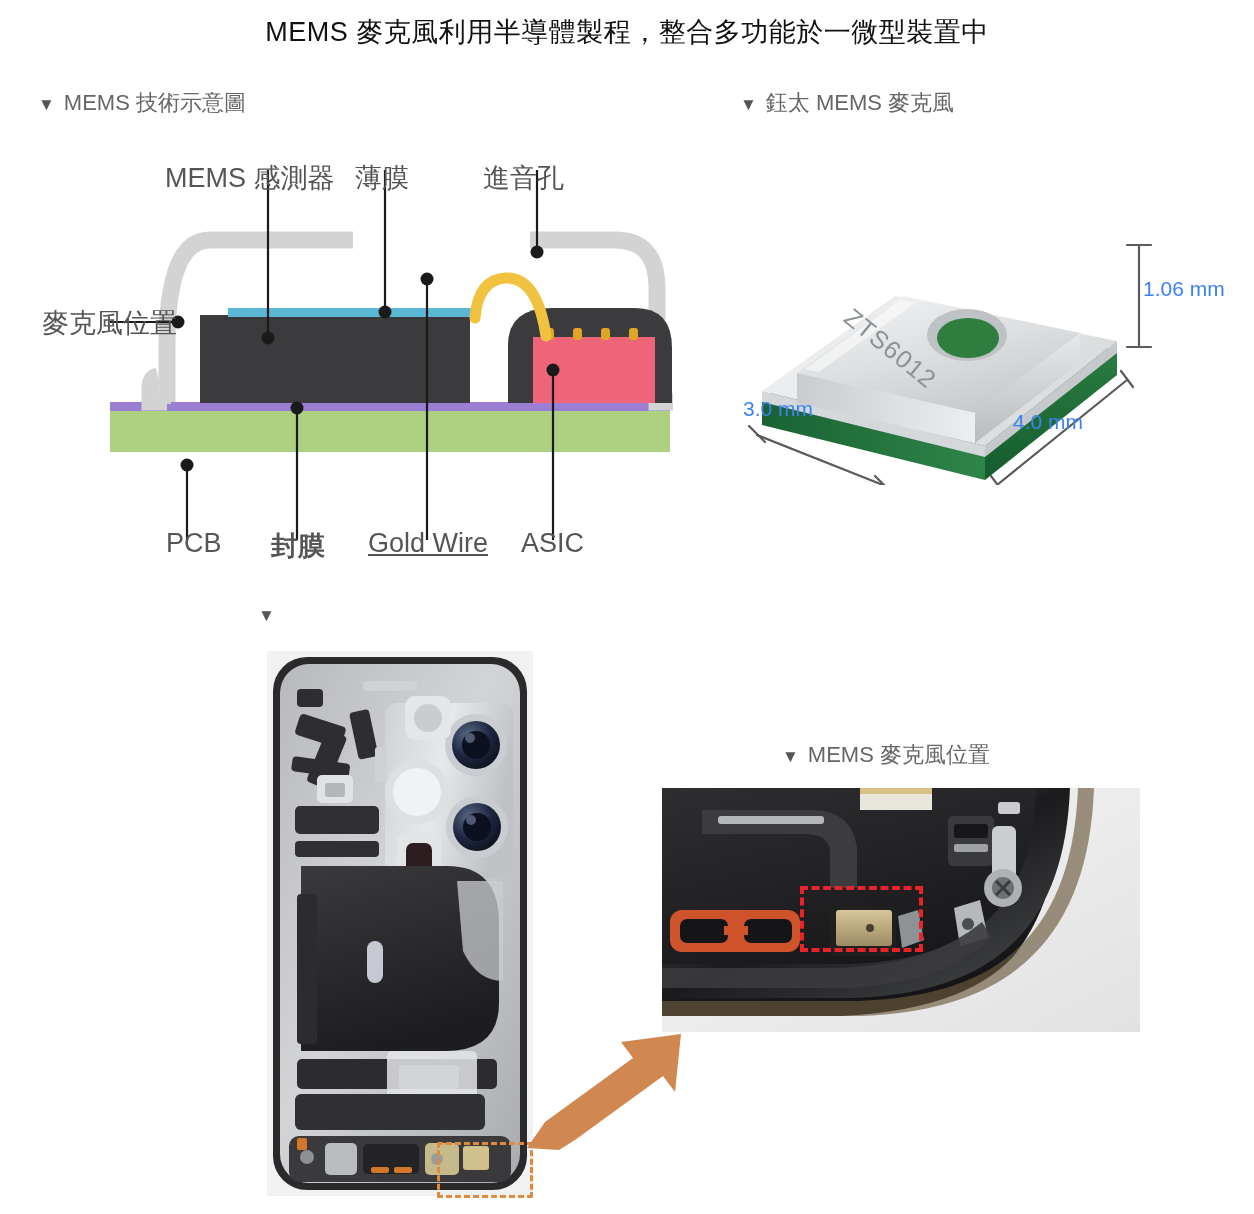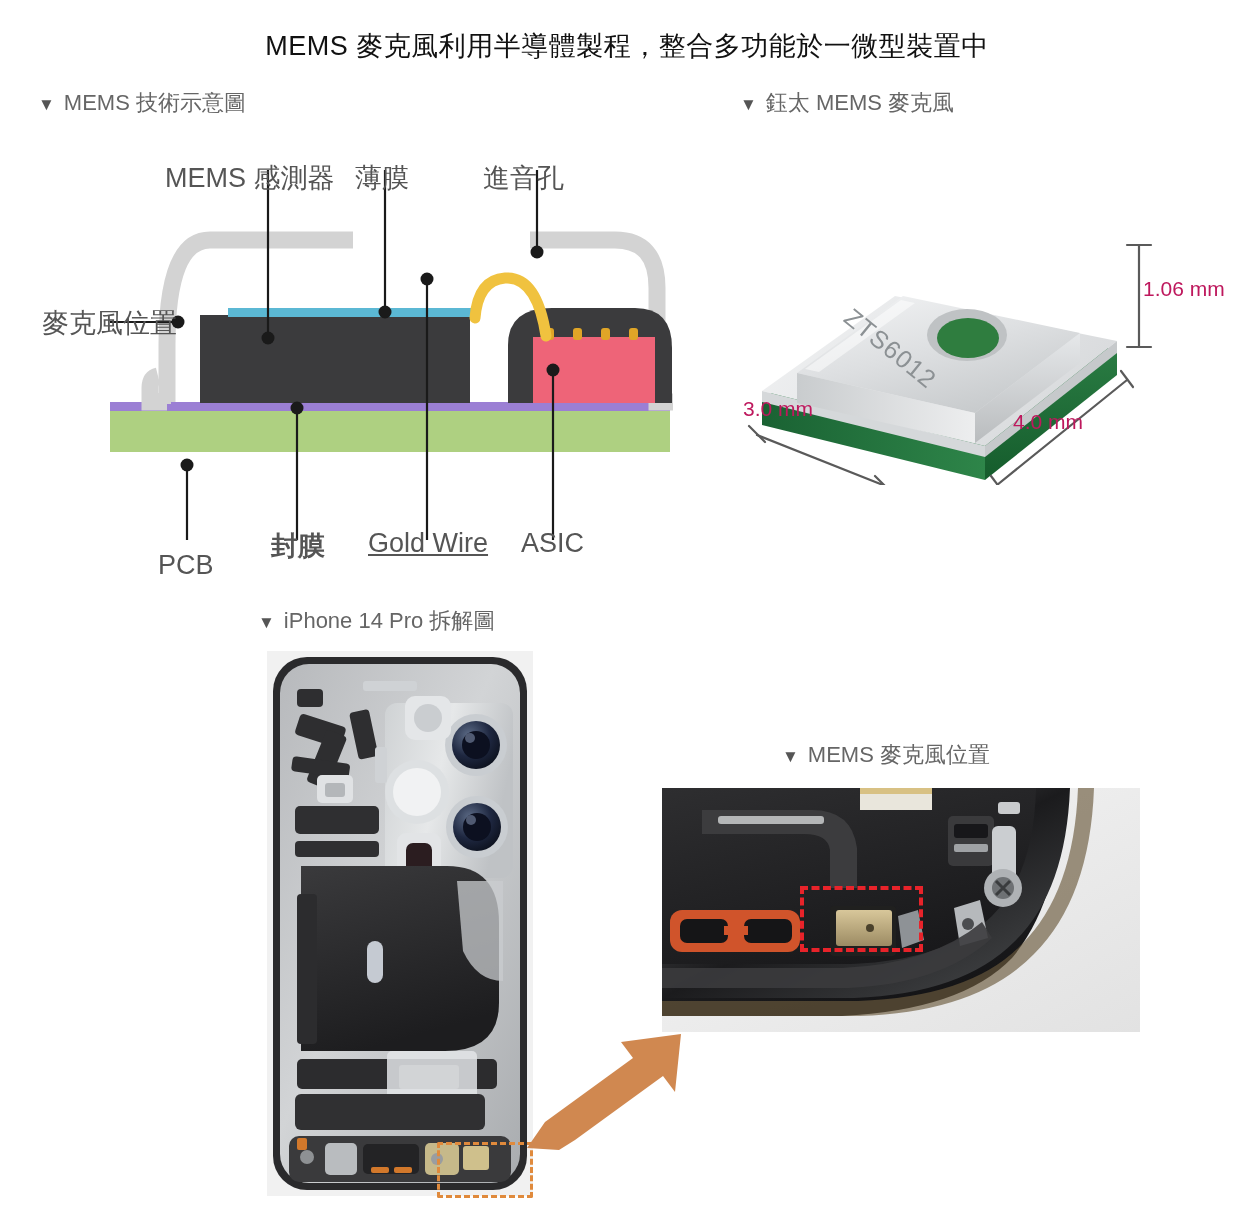--- a/index.html
+++ b/index.html
@@ -11,21 +11,21 @@
   body {
     width: 1254px; height: 1214px;
     position: relative;
     font-family: "Liberation Sans", "DejaVu Sans", sans-serif;
     overflow: hidden;
   }
 
   
   .main-title {
     position: absolute;
-    top: 28px; left: 0; width: 1254px;
+    top: 14px; left: 0; width: 1254px;
     text-align: center;
     font-size: 27px;
     color: #111111;
     letter-spacing: 0.5px;
     white-space: nowrap;
   }
 
   
   .sec-head {
     position: absolute;
@@ -65,21 +65,21 @@
   
   #chip-block {
     position: absolute;
     left: 735px; top: 195px;
     width: 515px; height: 290px;
   }
   #chip-block svg { display: block; }
   .dim {
     position: absolute;
     font-size: 21px;
-    color: #be185d;
+    color: #3b82f6;
     white-space: nowrap;
   }
 
   
   #phone-photo {
     position: absolute;
     left: 267px; top: 651px;
     width: 266px; height: 545px;
     background: #f2f2f2;
     overflow: hidden;
@@ -129,21 +129,20 @@
   <span>MEMS 技術示意圖</span>
 </div>
 
 <div class="sec-head sh-chip">
   <span class="tri">▼</span>
   <span>鈺太 MEMS 麥克風</span>
 </div>
 
 <div class="sec-head sh-phone">
   <span class="tri">▼</span>
-  <span>iPhone 14 Pro 拆解圖</span>
 </div>
 
 <div class="sec-head sh-loc">
   <span class="tri">▼</span>
   <span>MEMS 麥克風位置</span>
 </div>
 
 <div id="mems-diagram">
   <svg width="700" height="430" viewBox="0 0 700 430" xmlns="http://www.w3.org/2000/svg">
 
@@ -198,21 +197,21 @@
       <circle cx="297" cy="268" r="6.5"></circle>
       <circle cx="427" cy="139" r="6.5"></circle>
       <circle cx="553" cy="230" r="6.5"></circle>
     </g>
   </svg>
 
   <div class="lbl" style="left:42px; top:165px;">麥克風位置</div>
   <div class="lbl" style="left:165px; top:20px;">MEMS 感測器</div>
   <div class="lbl" style="left:355px; top:20px;">薄膜</div>
   <div class="lbl" style="left:483px; top:20px;">進音孔</div>
-  <div class="lbl" style="left:158px; top:388px;margin-top:22px;">PCB</div>
+  <div class="lbl" style="left:166px; top:388px;">PCB</div>
   <div class="lbl" style="left:271px; top:388px;font-weight:bold;">封膜</div>
   <div class="lbl" style="left:368px; top:388px;text-decoration:underline;">Gold Wire</div>
   <div class="lbl" style="left:521px; top:388px;">ASIC</div>
 </div>
 
 <div id="chip-block">
   <svg width="515" height="290" viewBox="0 0 515 290" xmlns="http://www.w3.org/2000/svg">
     <defs>
       <linearGradient id="lidTop" x1="0" y1="0" x2="0.6" y2="1">
         <stop offset="0%" stop-color="#F4F5F6"></stop>

